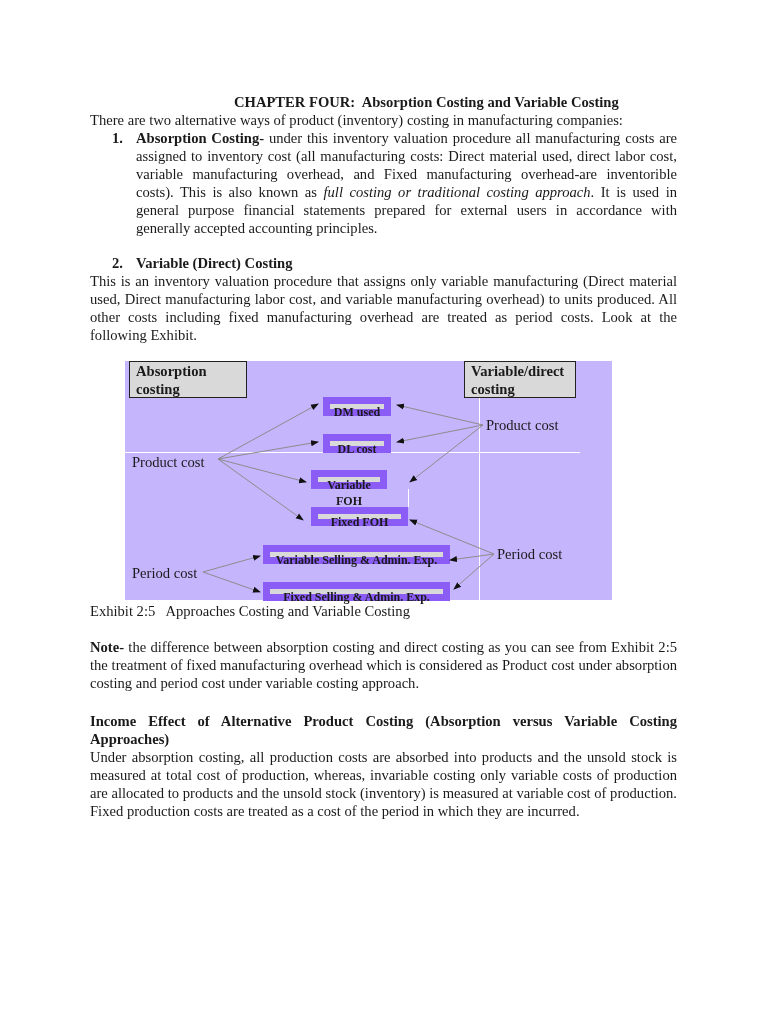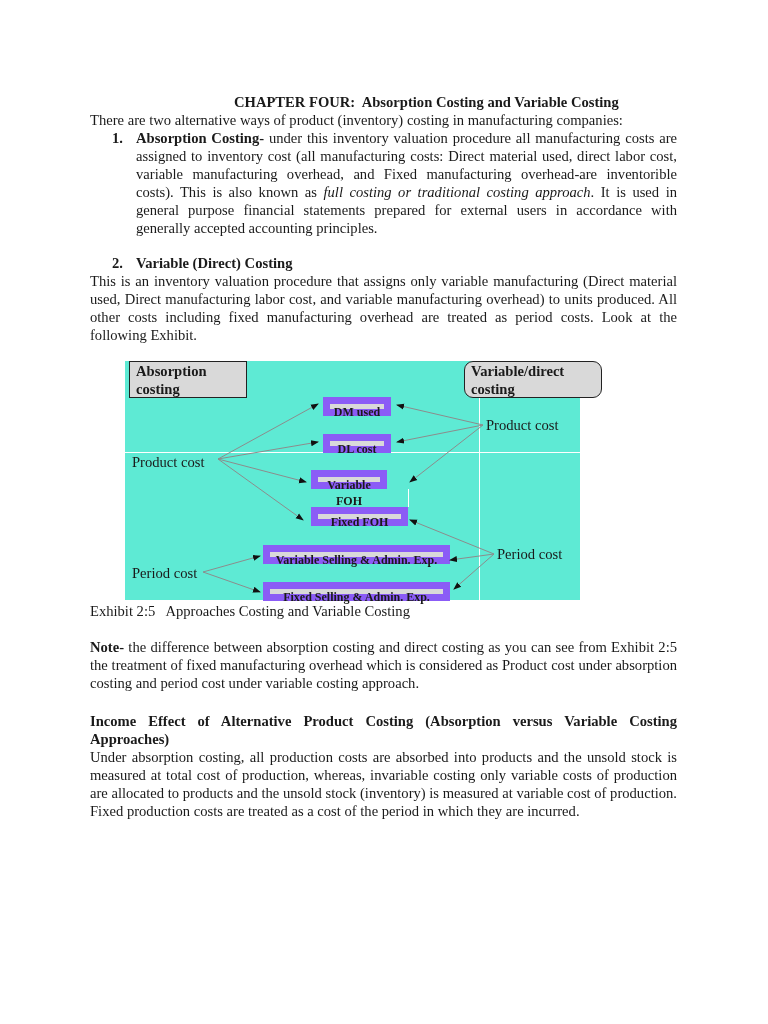--- a/index.html
+++ b/index.html
@@ -17,21 +17,21 @@
       position: absolute; left: 90px; width: 587px; text-align: justify;
     }
     .para.nojust { text-align: left; }
     .list-item { position: absolute; left: 112px; width: 565px; }
     .list-item .num { position: absolute; left: 0; top: 0; font-weight: bold; width: 24px; }
     .list-item .body { margin-left: 24px; text-align: justify; }
     .b { font-weight: bold; }
     .i { font-style: italic; }
 
     
-    .diagram { position: absolute; left: 125px; top: 361px; width: 455px; height: 239px; background: #5eead4; }
+    .diagram { position: absolute; left: 125px; top: 361px; width: 455px; height: 239px; background: #c4b5fd; padding-left: 32px; }
     .hline { position: absolute; left: 0; top: 91px; width: 455px; height: 1px; background: #ffffff; }
     .vline { position: absolute; left: 354px; top: 37px; width: 1px; height: 202px; background: #ffffff; }
     .vline-small { position: absolute; left: 283px; top: 128px; width: 1px; height: 18px; background: #ffffff; }
     .hdr-box {
       position: absolute; background: #d9d9d9; border: 1px solid #222; font-weight: bold;
       padding: 0 0 0 6px; box-sizing: border-box; line-height: 18px; font-size: 14.6px;
     }
     .cost-box {
       position: absolute; border: 7px solid #8b5cf6; box-sizing: border-box;
       font-weight: bold; font-size: 12px; text-align: center; line-height: 16px; background: #d9d9d9;
@@ -60,21 +60,21 @@
   </div>
 
   <div class="para" style="top:272px;">This is an inventory valuation procedure that assigns only variable manufacturing (Direct material used, Direct manufacturing labor cost, and variable manufacturing overhead) to units produced.  All other costs including fixed manufacturing overhead are treated as period costs. Look at the following Exhibit.</div>
 
   <div class="diagram">
     <div class="hline"></div>
     <div class="vline"></div>
     <div class="vline-small"></div>
 
     <div class="hdr-box" style="left:4px; top:0px; width:118px; height:37px;">Absorption costing</div>
-    <div class="hdr-box" style="left:339px; top:0px; width:138px; height:37px;border-radius:9px;">Variable/direct costing</div>
+    <div class="hdr-box" style="left:339px; top:0px; width:112px; height:37px;">Variable/direct costing</div>
 
     <div class="dlabel" style="left:7px; top:92px;">Product cost</div>
     <div class="dlabel" style="left:7px; top:203px;">Period cost</div>
     <div class="dlabel" style="left:361px; top:55px;">Product cost</div>
     <div class="dlabel" style="left:372px; top:184px;">Period cost</div>
 
     <div class="cost-box" style="left:198px; top:36px; width:68px; height:19px;">DM used</div>
     <div class="cost-box" style="left:198px; top:73px; width:68px; height:19px;">DL cost</div>
     <div class="cost-box" style="left:186px; top:109px; width:76px; height:19px;">Variable FOH</div>
     <div class="cost-box" style="left:186px; top:146px; width:97px; height:19px;">Fixed FOH</div>

